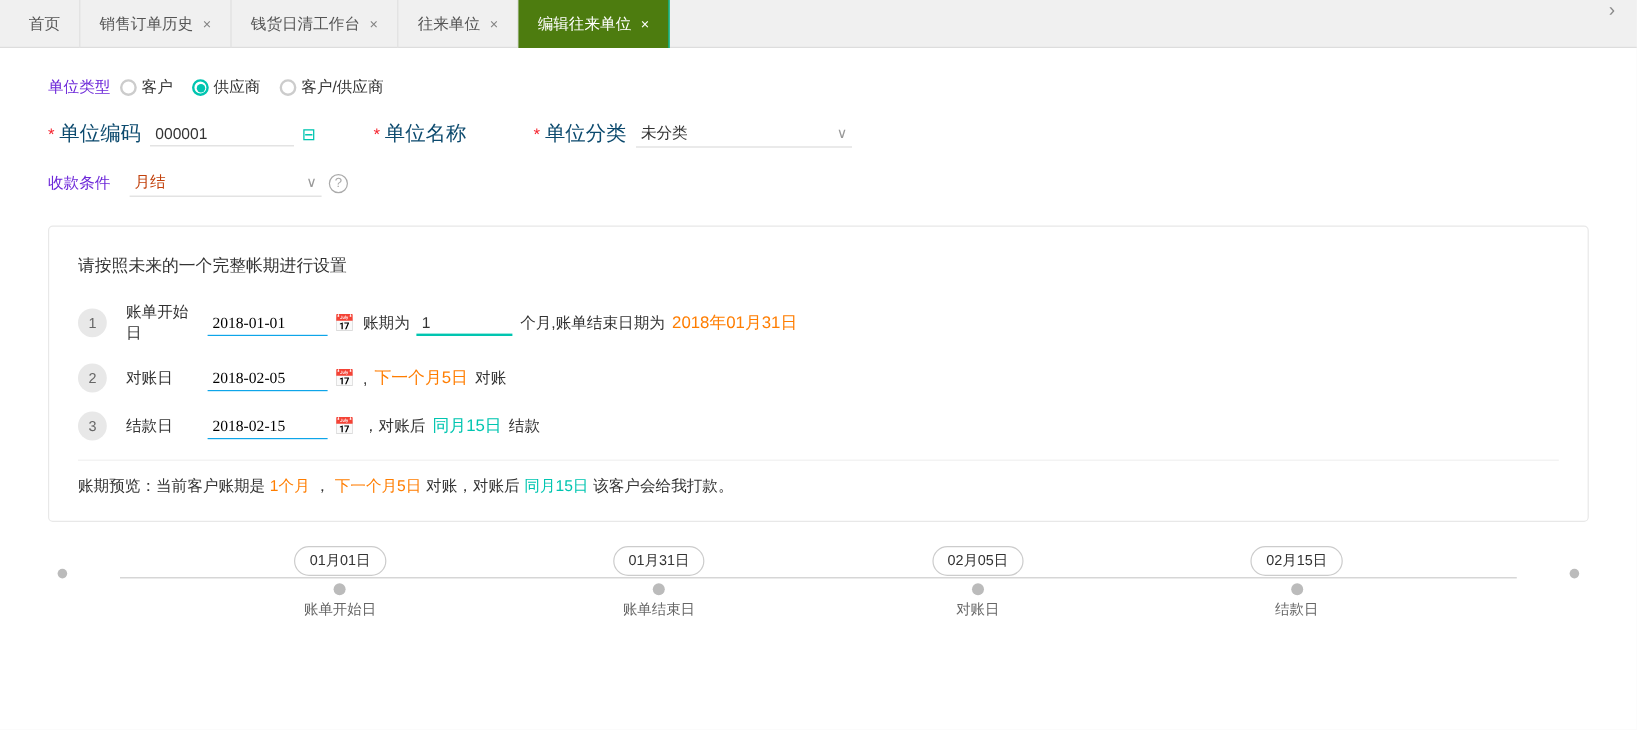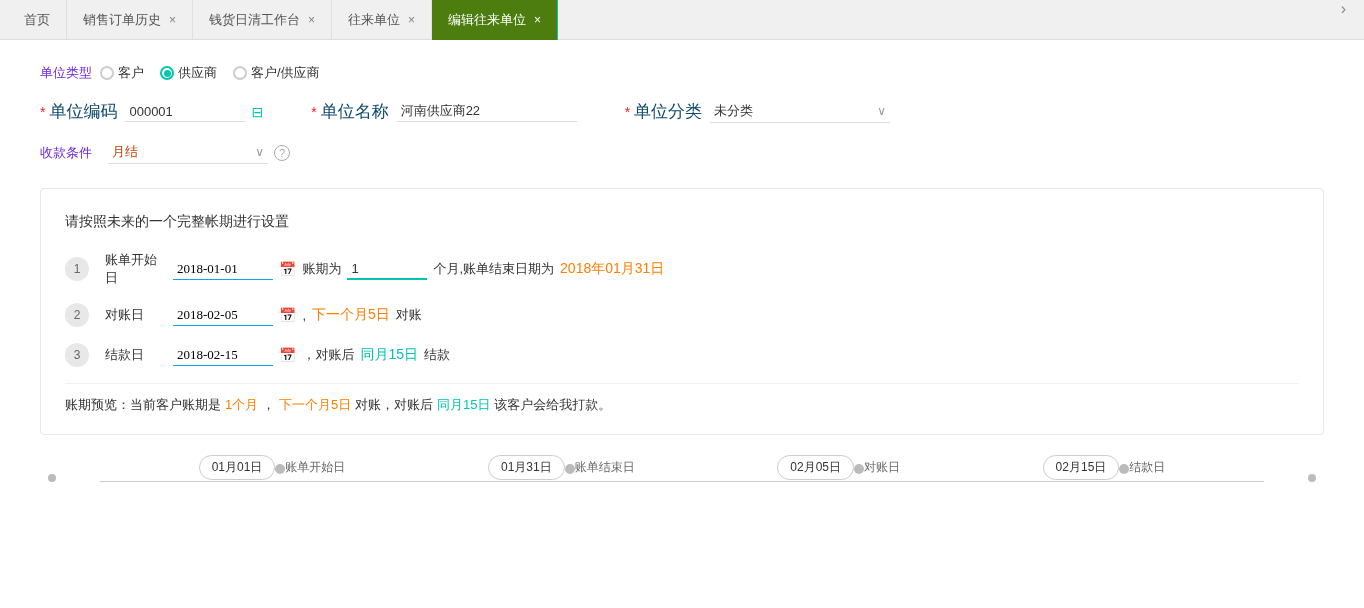--- a/index.html
+++ b/index.html
@@ -89,21 +89,21 @@
       border: none; border-bottom: 1px solid #0ea5e9; outline: none;
       font-size: 13px; padding: 2px 4px; width: 100px; font-family: Liberation Serif, serif;
     }
     .period-text { font-size: 13px; color: #333; margin: 0 6px; }
     .period-months-input {
       border: none; border-bottom: 2px solid #00c5b0; outline: none;
       font-size: 13px; padding: 2px 4px; width: 80px; color: #333;
     }
     .highlight-orange { color: #ff7d00; font-weight: 500; }
     .highlight-teal { color: #00c5b0; font-weight: 500; }
-    .tl-node { display: flex; flex-direction: row; align-items: center; }
+    .tl-node { display: flex; flex-direction: column; align-items: center; }
     .tl-badge {
       background: #fff; border: 1px solid #ccc; border-radius: 20px;
       padding: 3px 12px; font-size: 12px; color: #333; white-space: nowrap;
     }
     .tl-dot {
       width: 10px; height: 10px; border-radius: 50%; background: #bbb;
       margin: 6px 0 4px;
     }
     .tl-label { font-size: 12px; color: #666; }
   </style>
@@ -158,21 +158,20 @@
     <div class="field-group">
       <span class="required-star">*</span>
       <span class="field-label">单位编码</span>
       <input type="text" class="text-input" style="width: 110px;" value="000001">
       <span class="calendar-icon">⊟</span>
     </div>
 
     <div class="field-group">
       <span class="required-star">*</span>
       <span class="field-label">单位名称</span>
-      <input type="text" class="text-input" style="width: 180px;" value="河南供应商22">
     </div>
 
     <div class="field-group">
       <span class="required-star">*</span>
       <span class="field-label">单位分类</span>
       <div class="select-wrapper" style="width:180px;">
         <span class="select-value">未分类</span>
         <span class="chevron-icon">∨</span>
       </div>
     </div>

